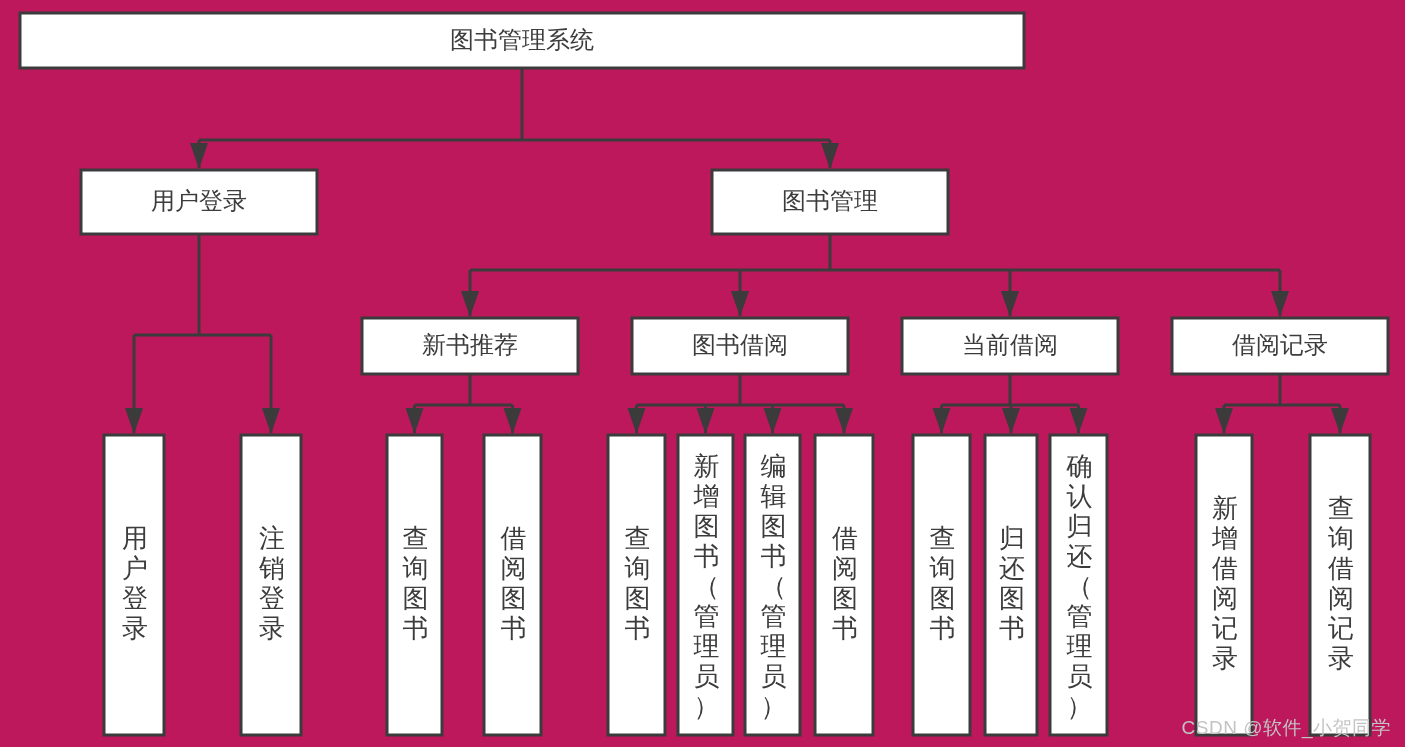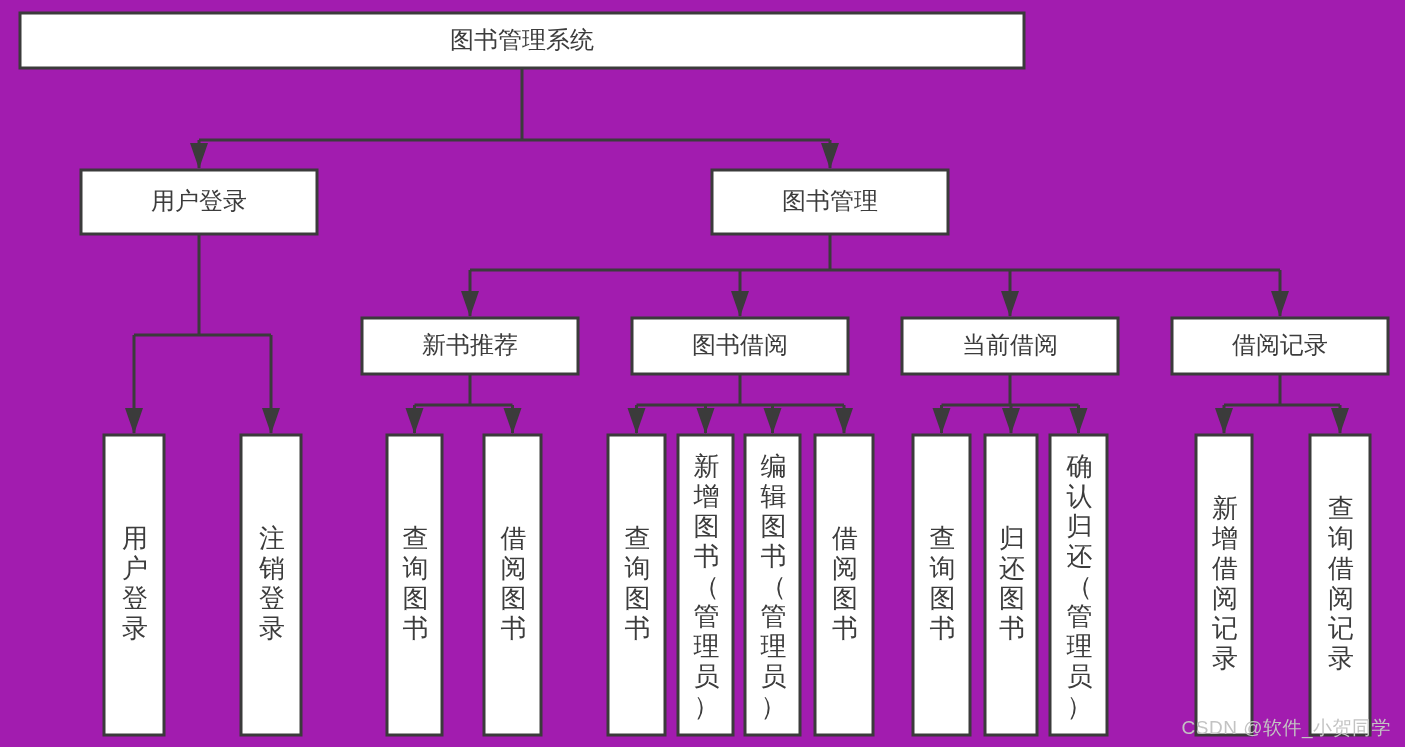--- a/index.html
+++ b/index.html
@@ -12,21 +12,21 @@
     width: 1405px;
     height: 747px;
     font-family: "Liberation Sans", "DejaVu Sans", sans-serif;
     overflow: hidden;
     position: relative;
   }
   #diagram-root {
     position: relative;
     width: 1405px;
     height: 747px;
-    background: #a21caf;
+    background: #be185d;
   }
   svg.diagram-canvas {
     position: absolute;
     left: 0;
     top: 0;
     width: 1405px;
     height: 747px;
     display: block;
   }
   .node-box {

